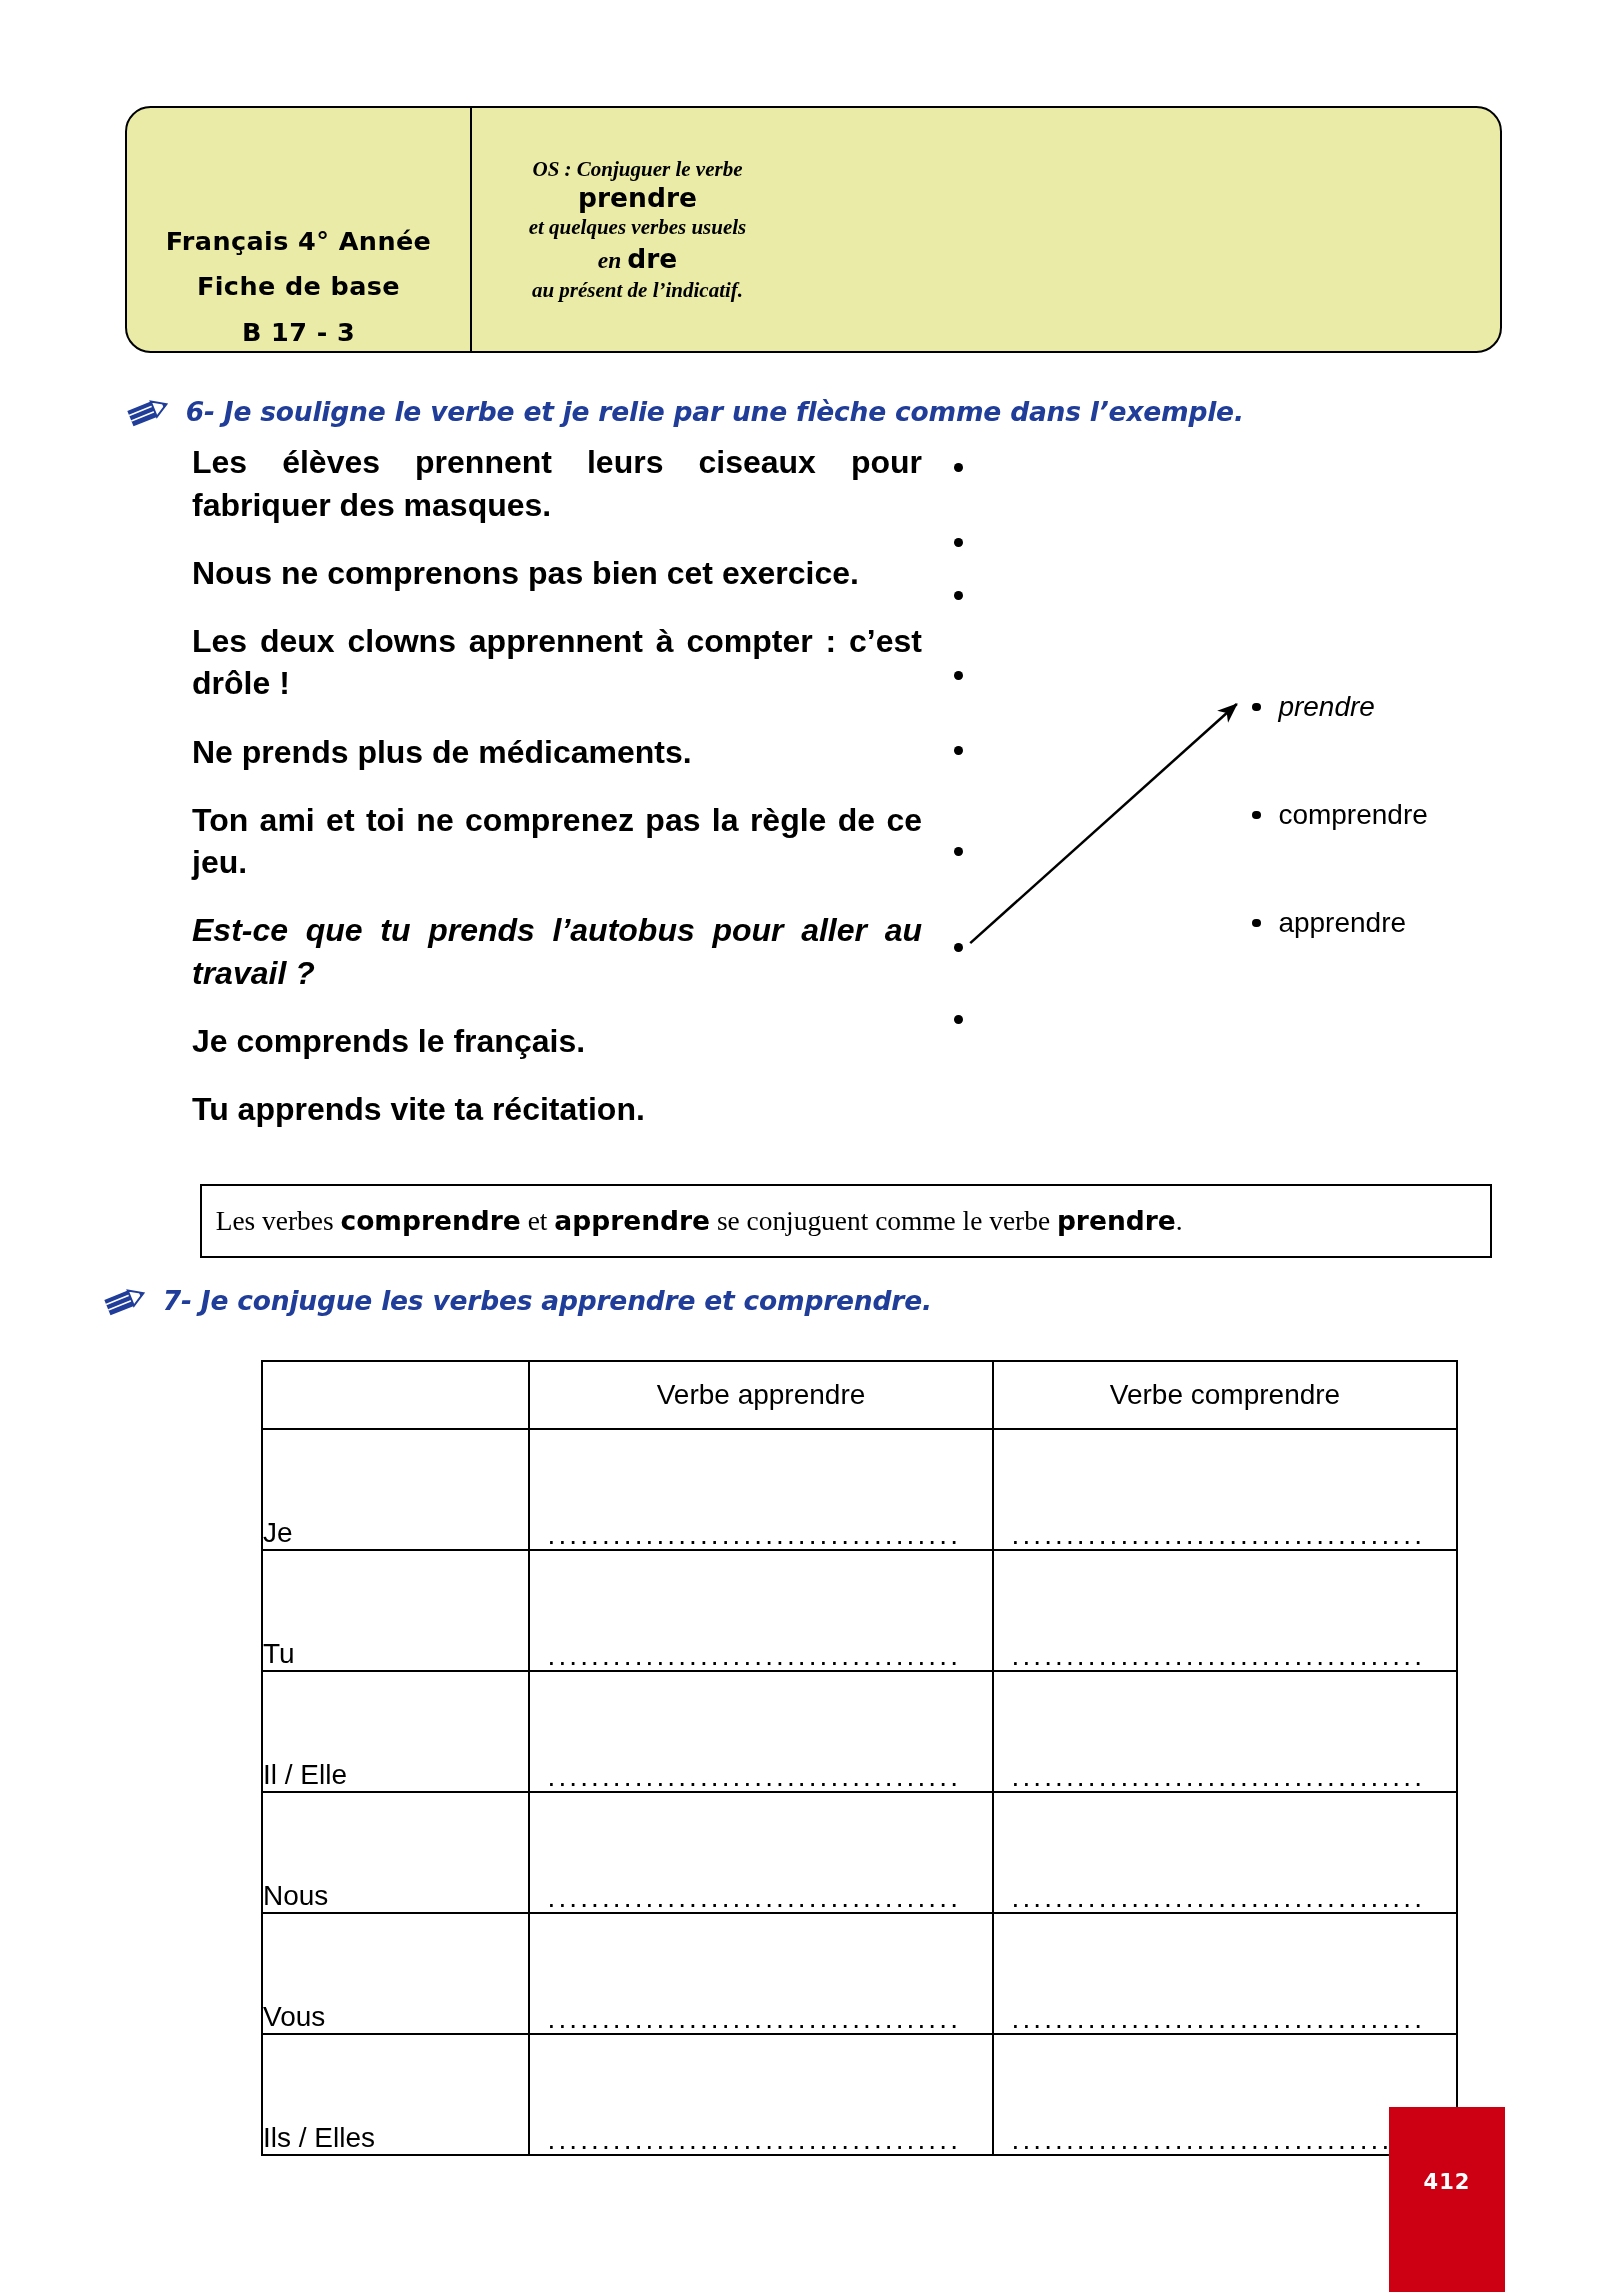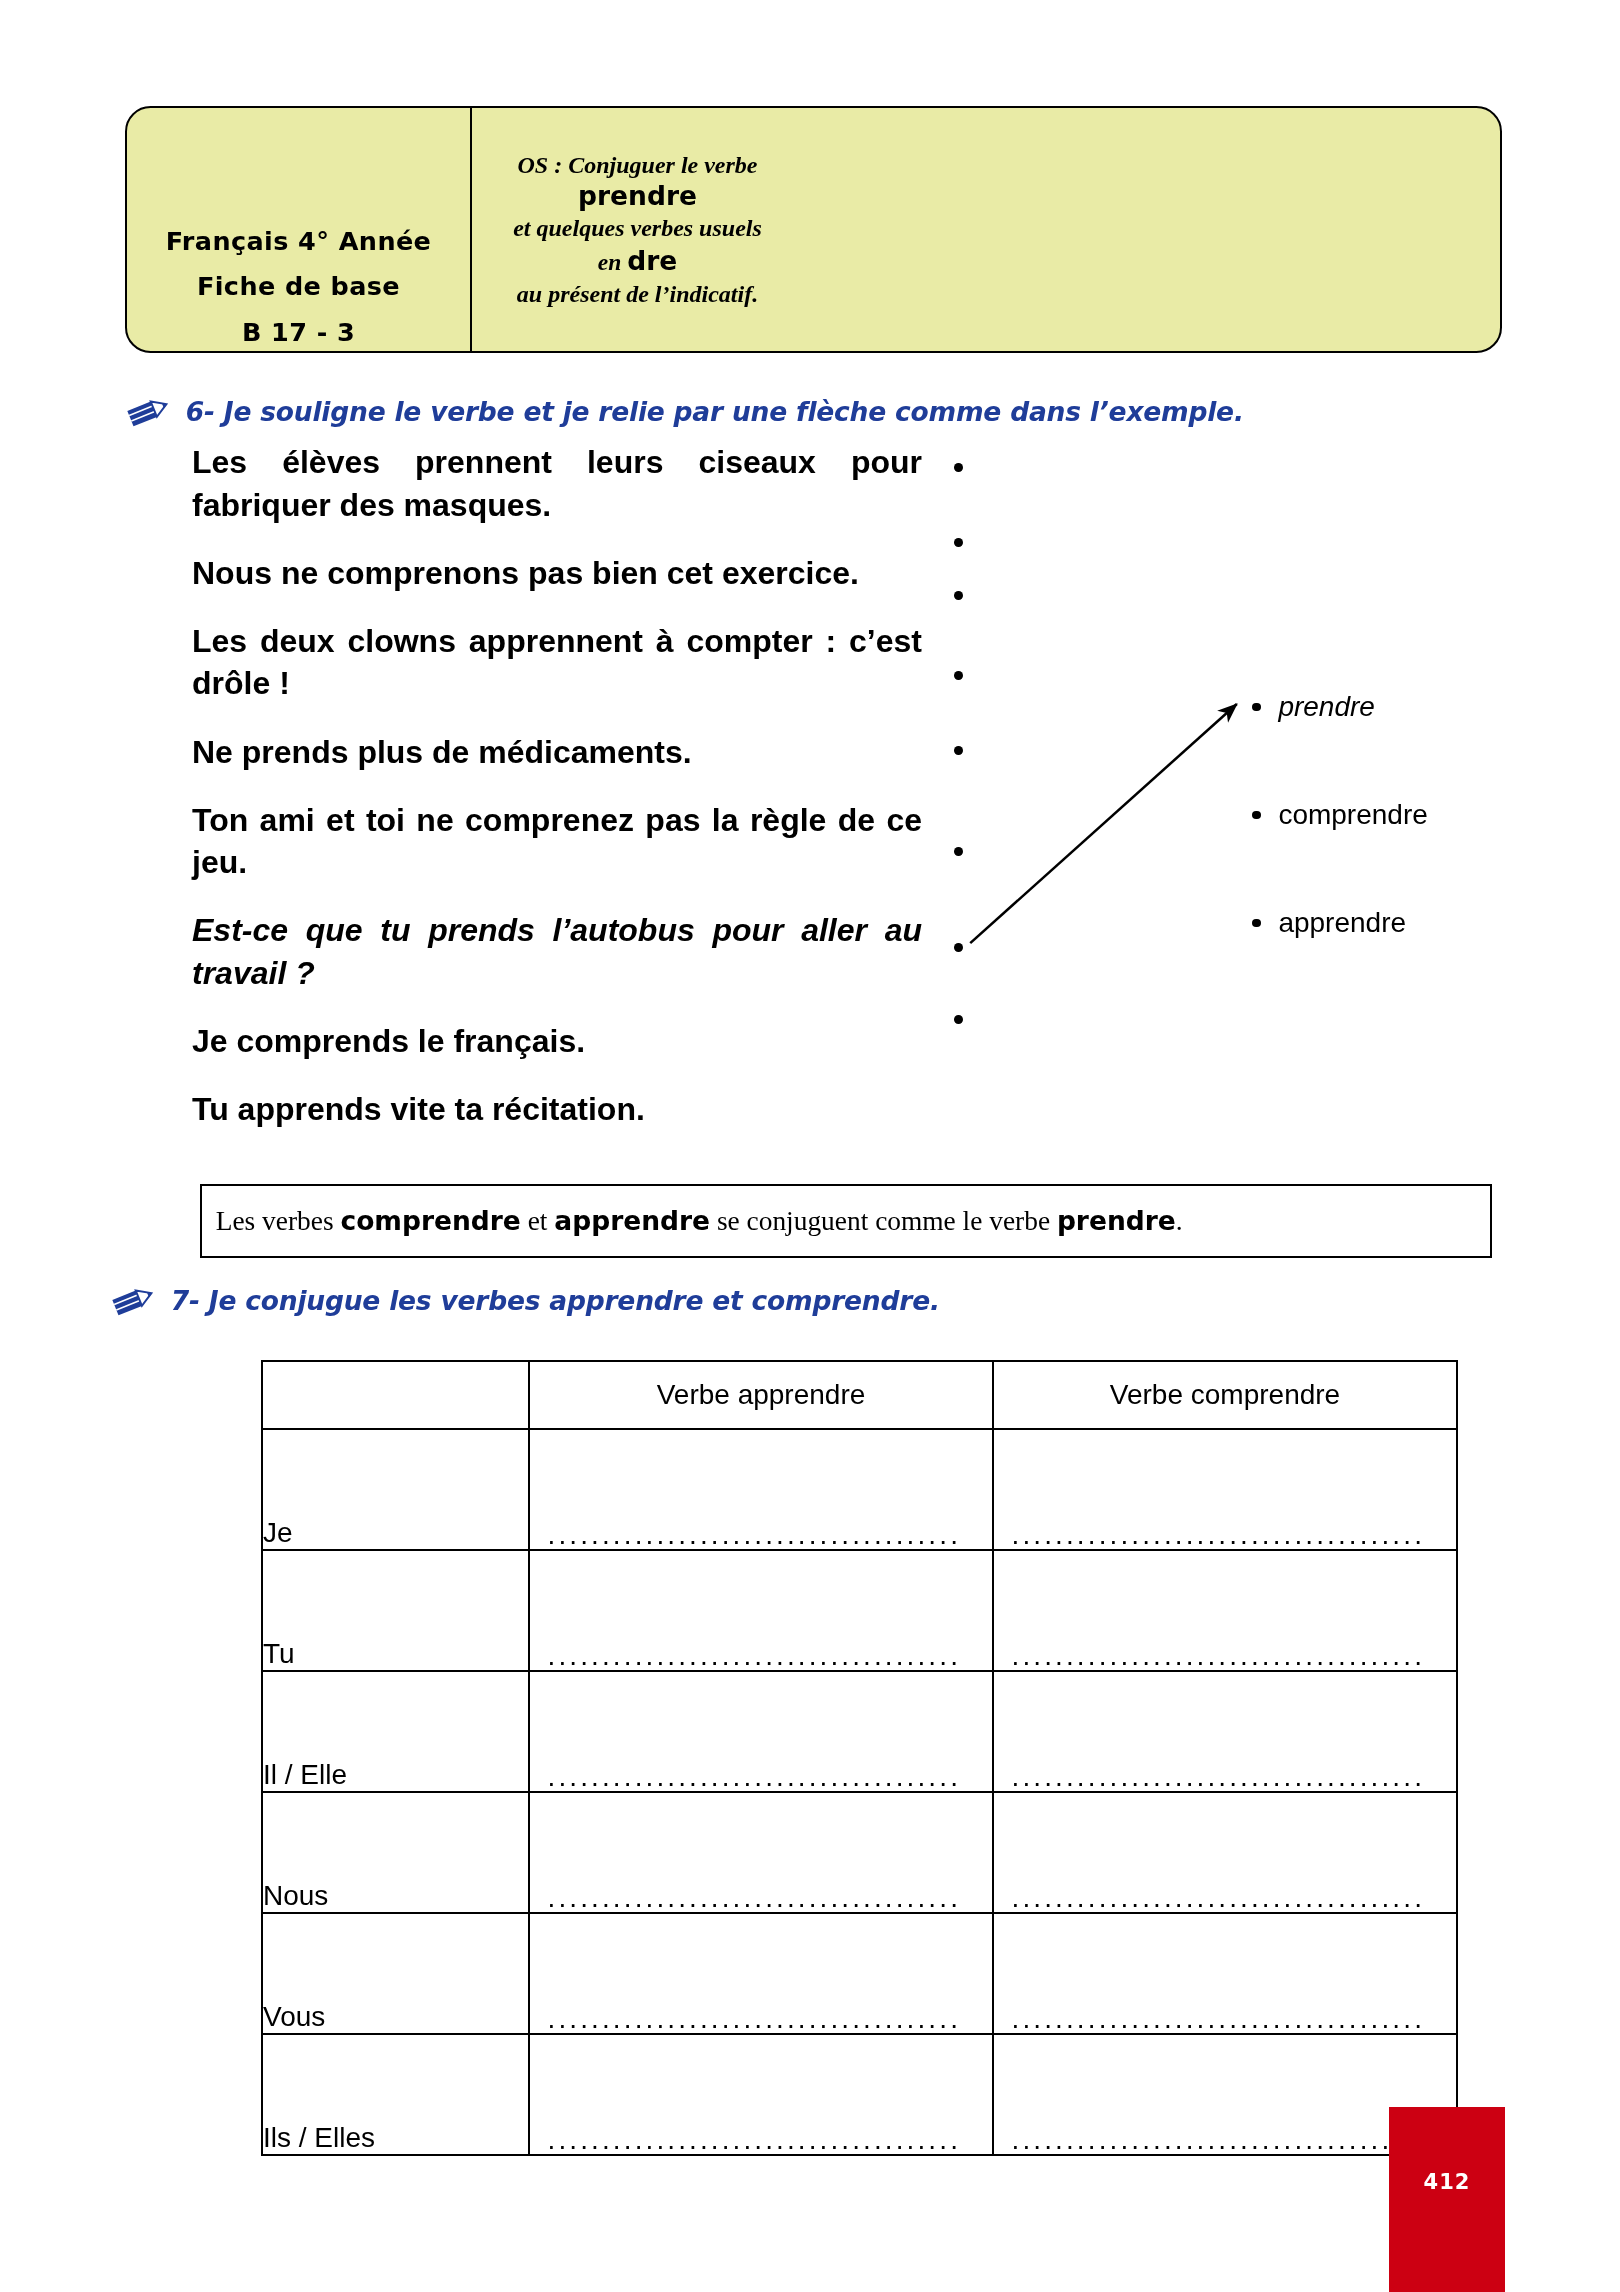--- a/index.html
+++ b/index.html
@@ -93,21 +93,21 @@
     text-align: center;
     display: flex;
     flex-direction: column;
     justify-content: center;
     gap: 1px;
   }
   .hdr-right .os-it {
     font-family: "Liberation Serif", serif;
     font-style: italic;
     font-weight: bold;
-    font-size: 24px;
+    font-size: 21px;
     line-height: 1.25;
   }
   .hdr-right .os-bold {
     font-family: "DejaVu Sans", sans-serif;
     font-weight: bold;
     font-size: 26.5px;
     line-height: 1.15;
   }
   .hdr-right .os-mixed {
     font-family: "Liberation Serif", serif;
@@ -362,21 +362,21 @@
       <path d="M0,0 L8,3.2 L0,6.4 L2.2,3.2 Z" fill="#000"></path>
     </marker>
   </defs>
   <line x1="990" y1="962" x2="1262" y2="718" stroke="#000" stroke-width="2.6" marker-end="url(#arrowhead)"></line>
 </svg>
 
 <div class="rule-box">
   <div class="rule-text"><span>Les verbes </span><b>comprendre</b><span> et </span><b>apprendre</b><span> se conjuguent comme le verbe </span><b>prendre</b><span>.</span></div>
 </div>
 
-<div class="ex-heading" style="left:112px; top:1284px;">
+<div class="ex-heading" style="left:104px; top:1284px;">
   <svg class="pencil-icon" width="45" height="33" viewBox="0 0 46 34">
     <g transform="rotate(-22 23 17)">
       <rect x="2" y="8" width="26" height="17" fill="#1f3d99"></rect>
       <line x1="2" y1="13" x2="28" y2="13" stroke="#ffffff" stroke-width="1.6"></line>
       <line x1="2" y1="19" x2="28" y2="19" stroke="#ffffff" stroke-width="1.6"></line>
       <polygon points="28,8 42,16.5 28,25" fill="#ffffff" stroke="#1f3d99" stroke-width="2"></polygon>
       <polygon points="38,13.5 42,16.5 38,19.5" fill="#1f3d99"></polygon>
     </g>
   </svg>
   <span class="ex-heading-text">7- Je conjugue les verbes apprendre et comprendre.</span>

